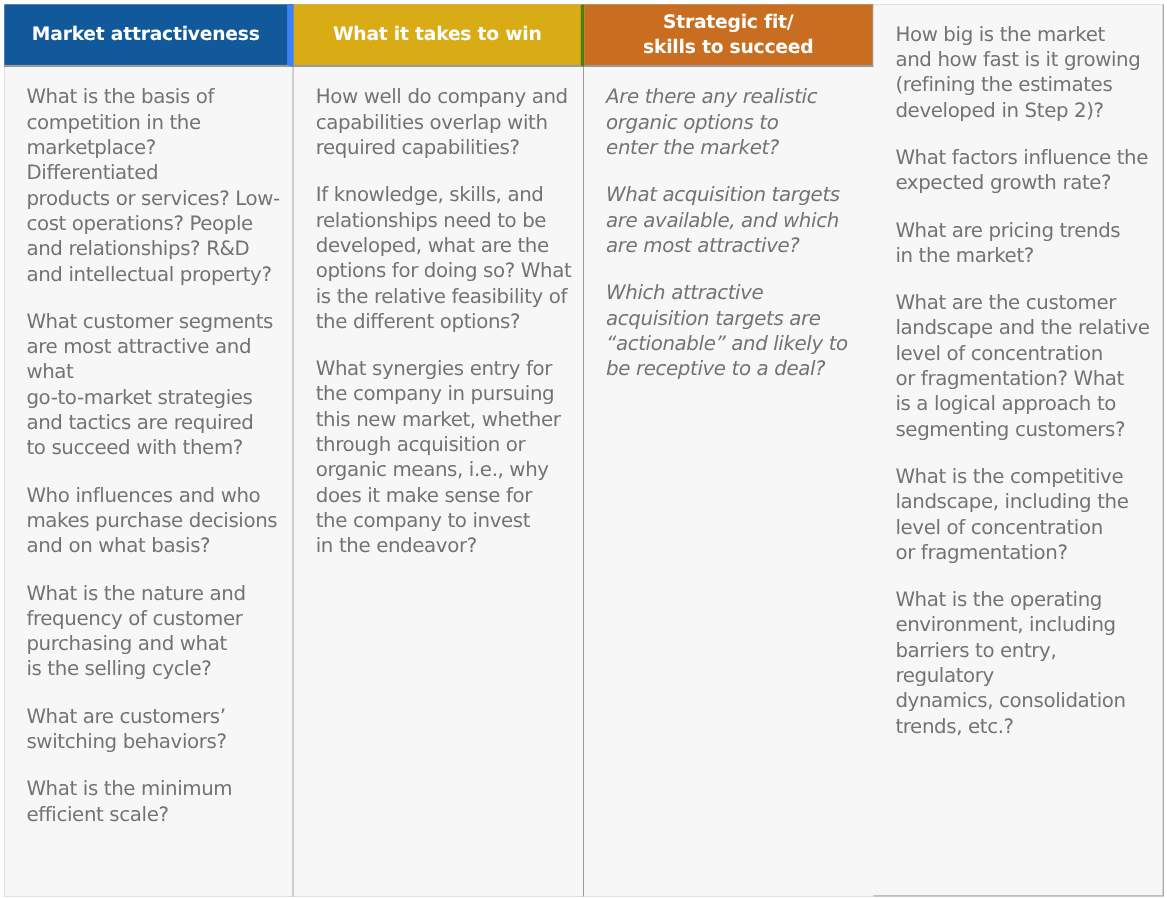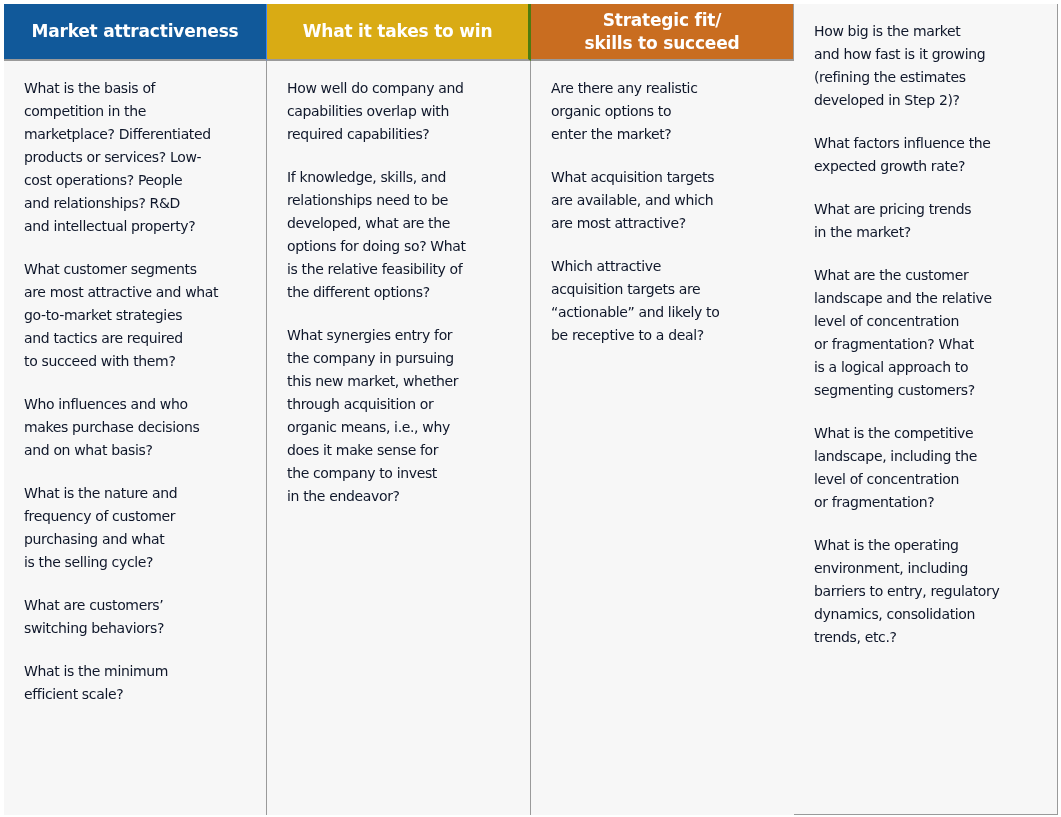--- a/index.html
+++ b/index.html
@@ -9,25 +9,25 @@
            border:1px solid #9a9a9a; box-sizing:border-box; background:#f7f7f7; }
   .grid { position:absolute; left:4px; top:4px; width:1054px; height:811px;
           display:grid; grid-template-columns:263px 264px 263px 264px;
           grid-template-rows:57px 1fr; }
   .hdr { display:flex; align-items:center; justify-content:center; text-align:center;
          color:#ffffff; font-weight:bold; font-size:17px; line-height:23px;
          border-bottom:2px solid #9a9a9a; box-sizing:border-box; letter-spacing:-0.2px; }
   .hdr span { white-space:pre-line; }
   .col { border-right:1px solid #9a9a9a; box-sizing:border-box; padding:16px 10px 0 20px;
          background:#f7f7f7; }
-  .col:last-child { border-right:none; }
-  .hdr.c0 { border-right:1px solid #3b82f6; }
+  .col:last-child { border-right:none;font-style:italic; }
+  .hdr.c0 { border-right:6px solid #3b82f6; }
   .hdr.c1 { border-right:3px solid #4d7c0f; }
   .hdr.c2 { border-right:1px solid #9a9a9a; }
-  .q { color:#0f172a; font-size:14px; line-height:23px; margin:0 0 20px 0;
+  .q { color:#737373; font-size:18px; line-height:23px; margin:0 0 20px 0;
        white-space:pre-line; letter-spacing:-0.35px; font-family:"DejaVu Sans",sans-serif; }
 </style>
 </head>
 <body>
 
 <div class="frame"></div>
 <div class="grid" id="grid">
   <div class="hdr c0" style="background: rgb(17, 89, 154);">
       <span>Market attractiveness</span>
     </div>

